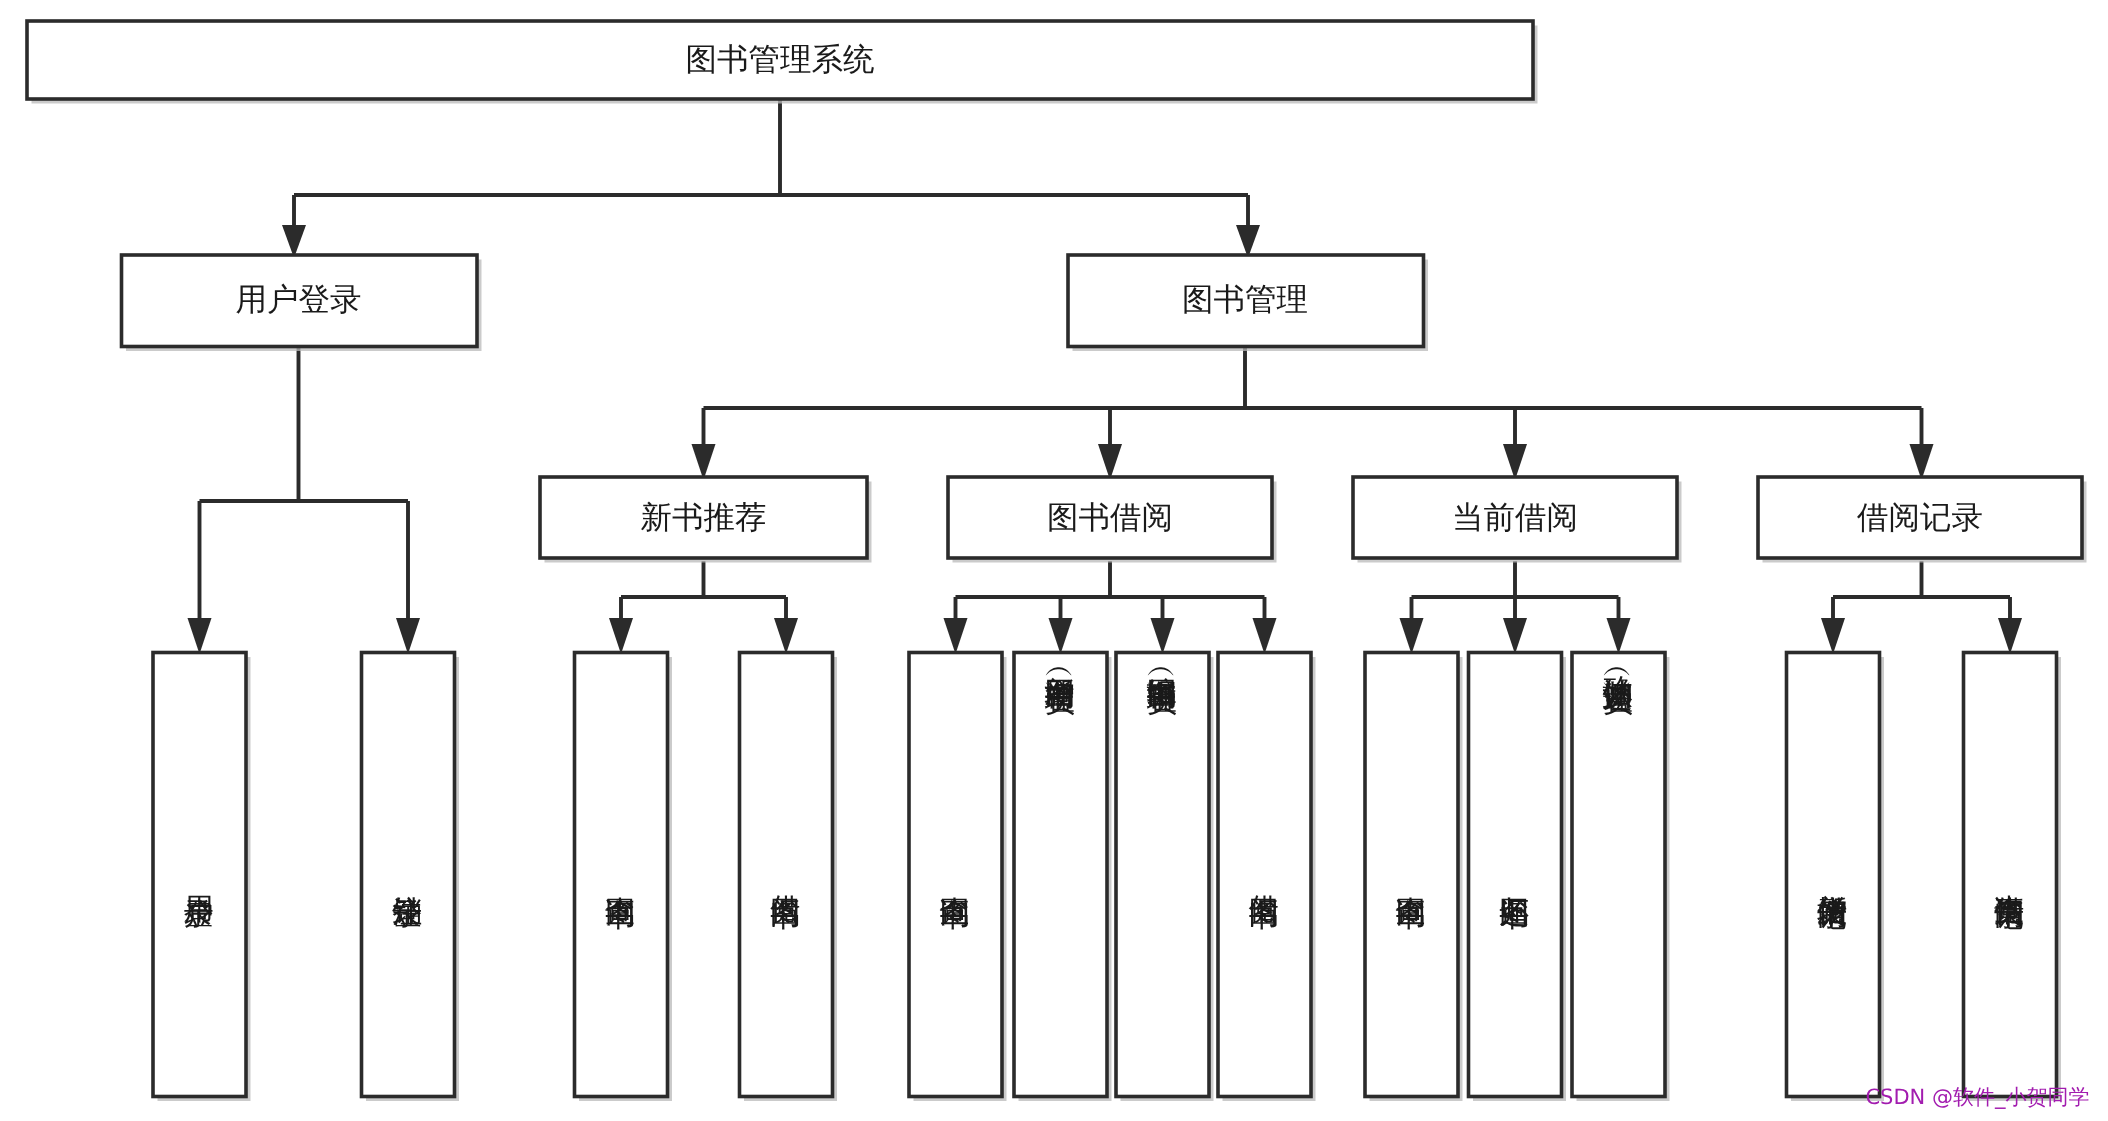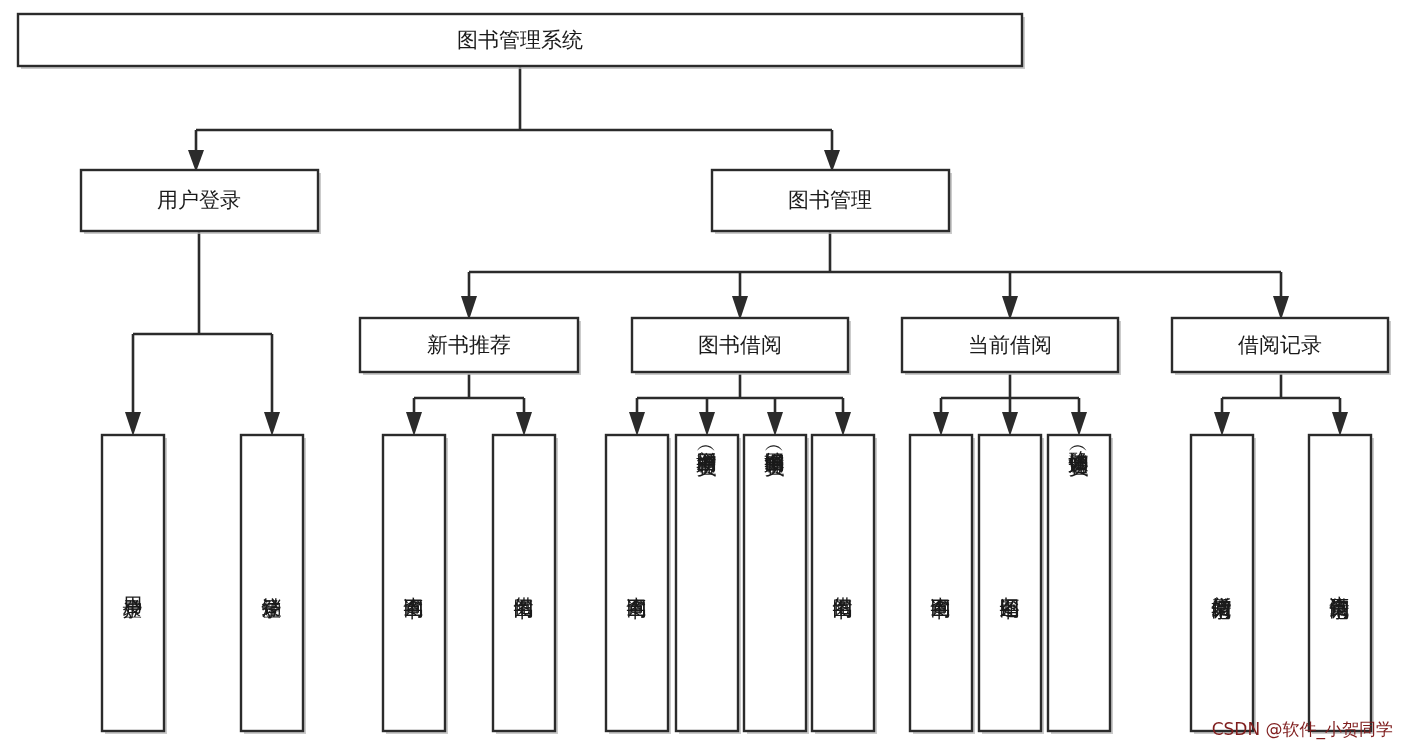--- a/index.html
+++ b/index.html
@@ -68,22 +68,22 @@
     color: #1a1a1a;
     letter-spacing: 1px;
     white-space: nowrap;
     text-align: center;
   }
   #watermark {
     position: absolute;
     right: 12px;
     bottom: 6px;
     font-family: "DejaVu Sans", "Liberation Sans", sans-serif;
-    font-size: 17px;
-    color: #7f1d1d;
+    font-size: 14px;
+    color: #a21caf;
     white-space: nowrap;
     pointer-events: none;
   }
 </style>
 </head>
 <body>
 
 <div id="diagram-root">
 
   <svg id="tree-svg" viewBox="0 0 1405 747">

